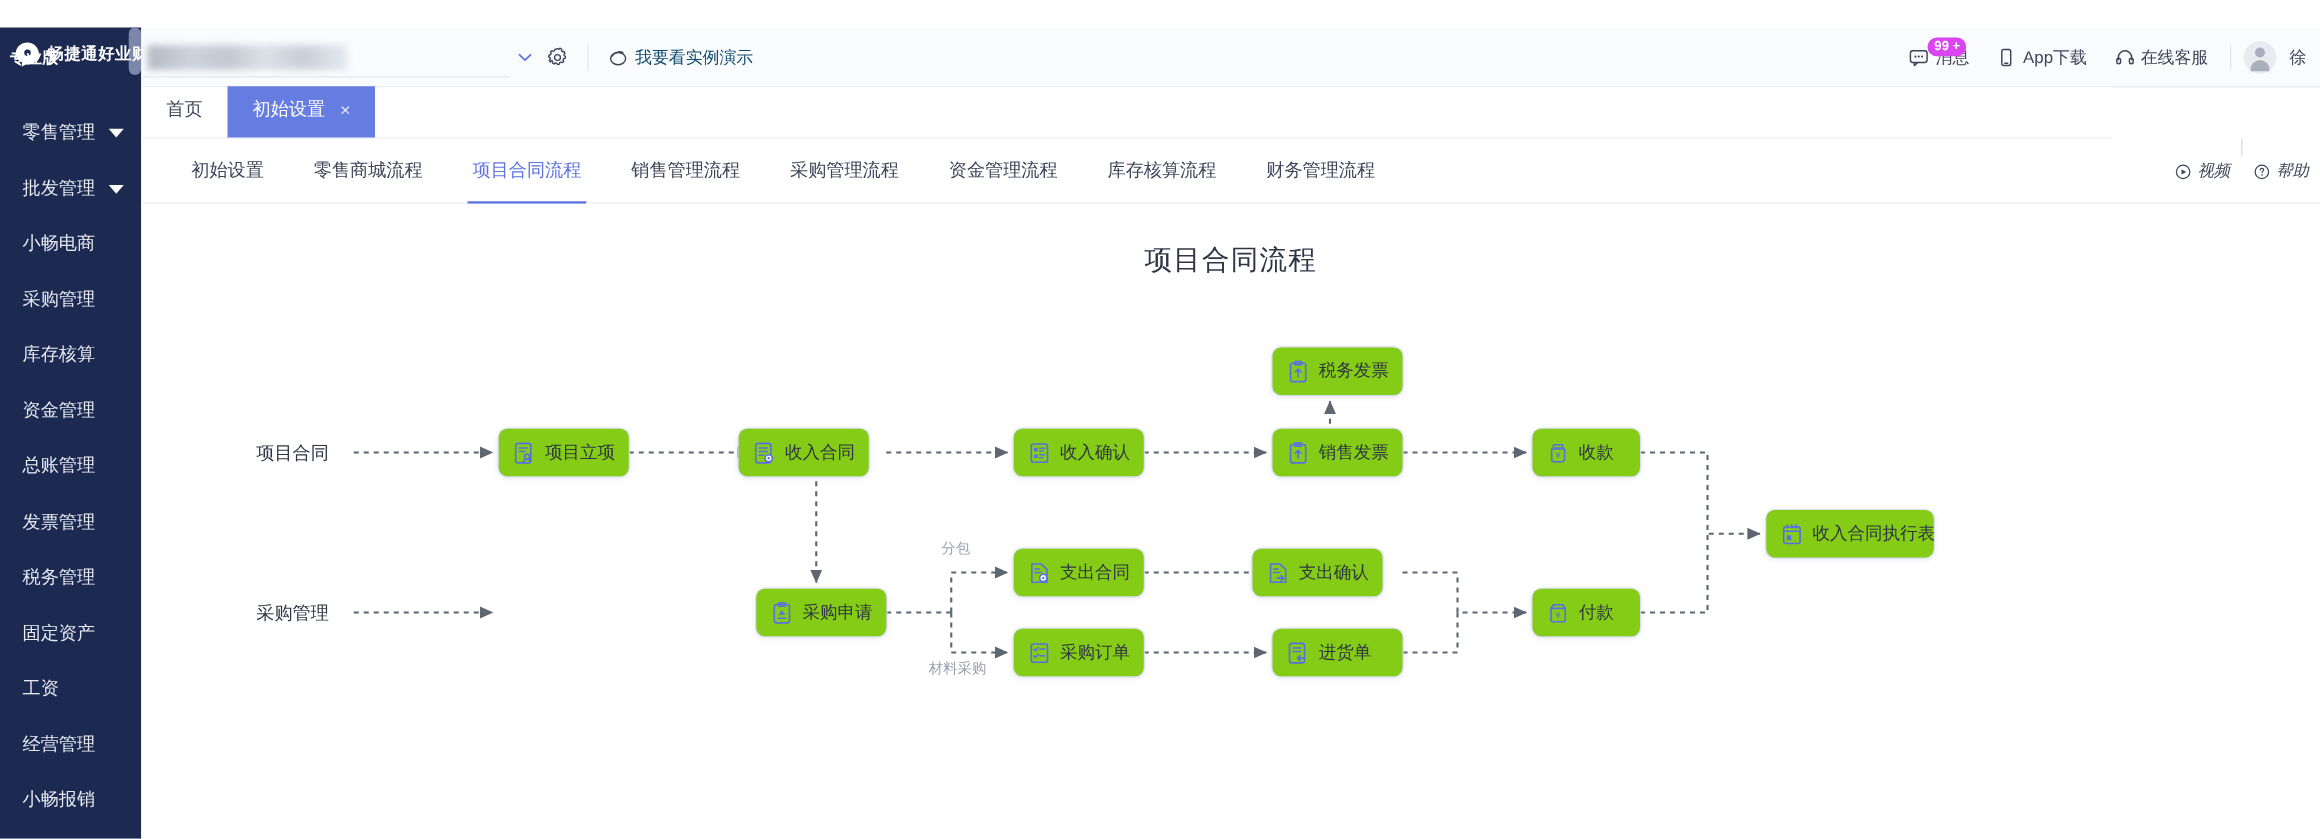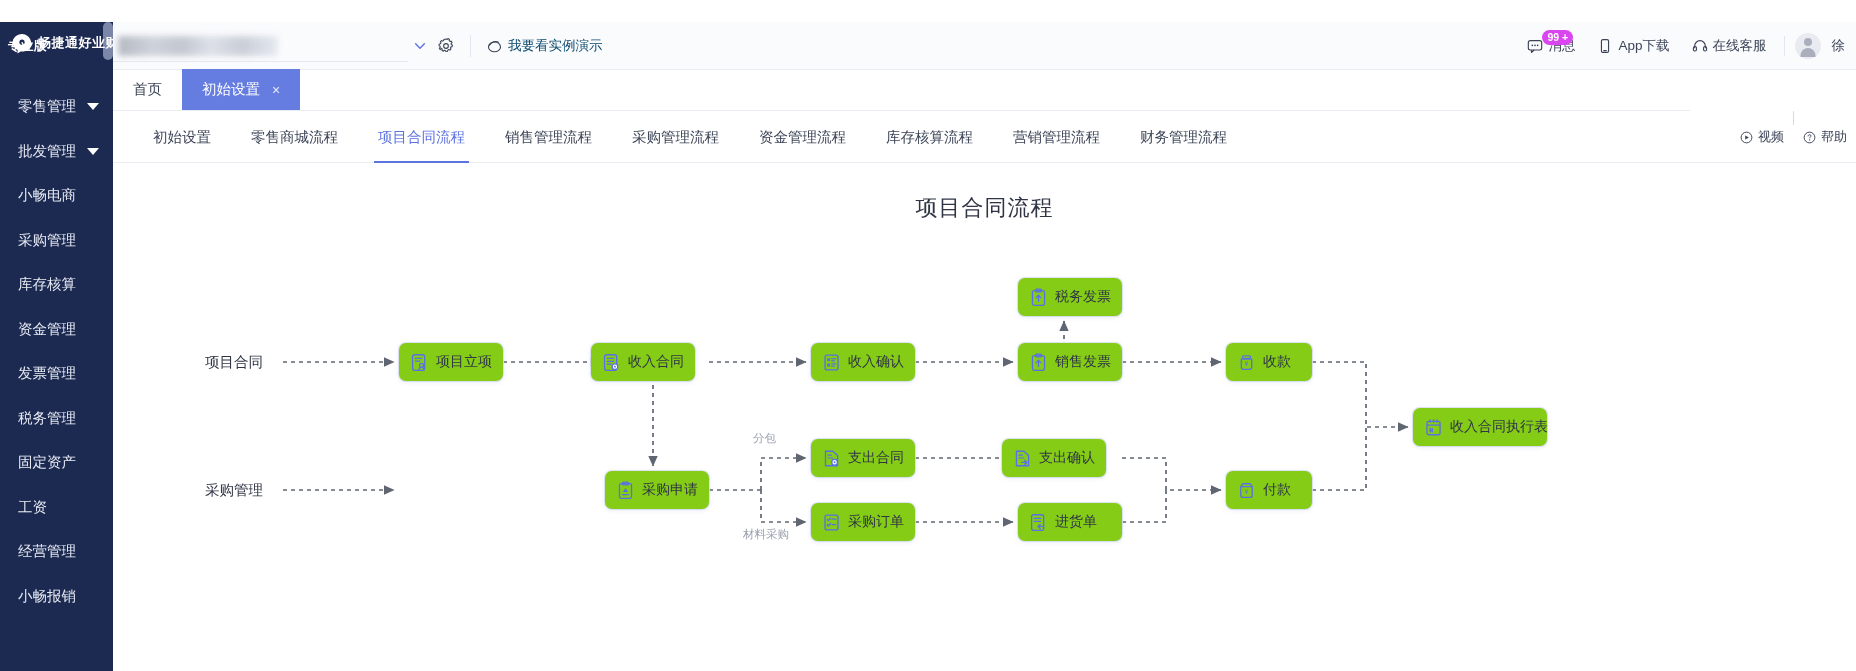--- a/index.html
+++ b/index.html
@@ -125,21 +125,21 @@
     width:15px; height:9px; border-radius:8px 8px 0 0; background:#a9afbd;
   }
   .user-name { font-size: 13.5px; color: #3c4457; padding-left: 6px; }
 
   
   .pagetabs {
     position: absolute; left: 113px; top: 70px;
     width: 1577px; height: 41px;
     background: #ffffff;
     border-bottom: 1px solid #e9ecf2;
-    display: flex; align-items: flex-end;
+    display: flex; align-items: flex-end; font-family: Liberation Mono, monospace;
   }
   .ptab {
     height: 41px; line-height: 41px; padding: 0 20px;
     font-size: 14.5px; color: #3c4457; cursor: pointer; white-space: nowrap;
   }
   .ptab.active {
     background: #657ce0; color: #ffffff;
     display: flex; align-items: center; gap: 12px;
   }
   .ptab.active .tclose {
@@ -159,21 +159,21 @@
     padding: 0 20px; font-size: 14.5px; color: #3c4457;
     cursor: pointer; white-space: nowrap;
   }
   .modtab.active { color: #5d73e0; }
   .modtab.active::after {
     content:""; position:absolute; left:16px; right:16px; bottom:0;
     height: 2.5px; background: #5d73e0;
   }
   .modbar-right {
     position: absolute; right: 0px; top: 0; height: 52px;
-    display: flex; font-size: 13px; color: #3c4457;
+    display: flex; font-size: 13px; color: #3c4457; font-style: italic;
   }
   .mr-item { display: flex; align-items: center; gap: 5px; padding: 0 9px; cursor: pointer; white-space: nowrap; }
   .mr-sep { width: 1px; height: 14px; background: #d7dbe4; }
 
   
   .canvas {
     position: absolute; left: 113px; top: 163px;
     width: 1743px; height: 508px;
     background: #ffffff;
     overflow: hidden;
@@ -229,20 +229,21 @@
         <i class="caret"></i>
       </div>
       <div class="nav-item">
         <span>批发管理</span>
         <i class="caret"></i>
       </div>
       <div class="nav-item"><span>小畅电商</span></div>
       <div class="nav-item"><span>采购管理</span></div>
       <div class="nav-item"><span>库存核算</span></div>
       <div class="nav-item"><span>资金管理</span></div>
+      <div class="nav-item"><span>总账管理</span></div>
       <div class="nav-item"><span>发票管理</span></div>
       <div class="nav-item"><span>税务管理</span></div>
       <div class="nav-item"><span>固定资产</span></div>
       <div class="nav-item"><span>工资</span></div>
       <div class="nav-item"><span>经营管理</span></div>
       <div class="nav-item"><span>小畅报销</span></div>
     </nav>
   </aside>
 
   <header class="topbar">
@@ -313,21 +314,20 @@
 
   <div class="modbar">
     <div class="modtabs">
       <div class="modtab"><span>初始设置</span></div>
       <div class="modtab"><span>零售商城流程</span></div>
       <div class="modtab active"><span>项目合同流程</span></div>
       <div class="modtab"><span>销售管理流程</span></div>
       <div class="modtab"><span>采购管理流程</span></div>
       <div class="modtab"><span>资金管理流程</span></div>
       <div class="modtab"><span>库存核算流程</span></div>
-      <div class="modtab"><span>营销管理流程</span></div>
       <div class="modtab"><span>财务管理流程</span></div>
     </div>
     <div class="modbar-right">
       <div class="mr-item">
         <svg viewBox="0 0 16 16" style="width:13px;height:13px">
           <circle cx="8" cy="8" r="6.6" fill="none" stroke="#3c4457" stroke-width="1.2"></circle>
           <path d="M6.4 5.4 L11 8 L6.4 10.6 Z" fill="#3c4457"></path>
         </svg>
         <span>视频</span>
       </div>

